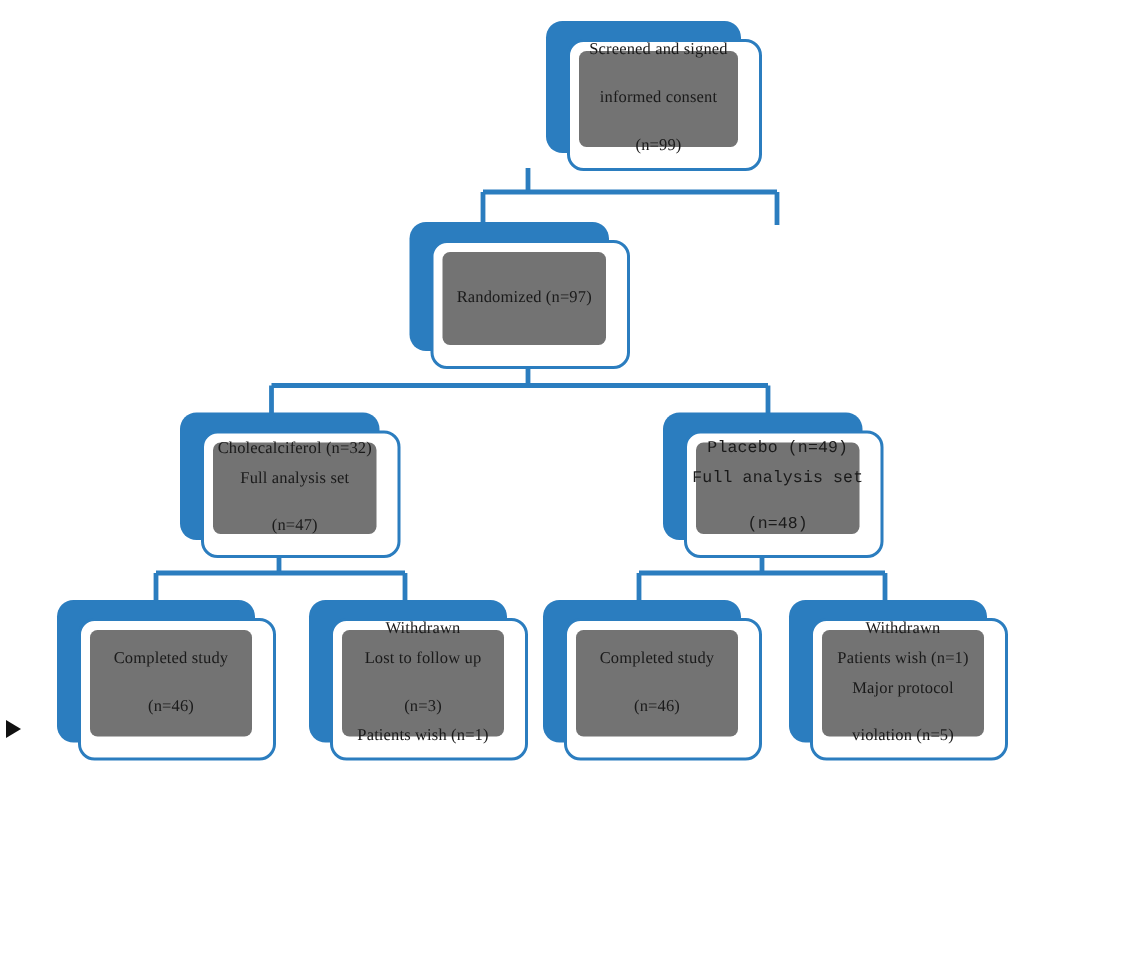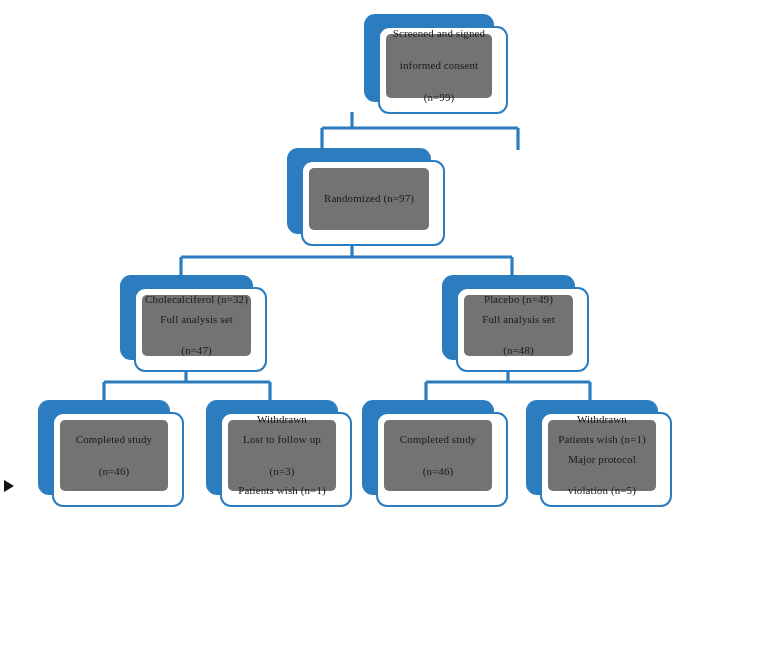--- a/index.html
+++ b/index.html
@@ -134,42 +134,42 @@
     <div class="plate"></div>
     <div class="card">
       <div class="panel">
         <div class="line">Screened and signed</div>
         <div class="line tight">informed consent</div>
         <div class="line tight">(n=99)</div>
       </div>
     </div>
   </div>
 
-  <div class="node" style="left:287px; top:148px; width:133px; height:86px;padding-left:11px;">
+  <div class="node" style="left:273px; top:148px; width:133px; height:86px;">
     <div class="plate"></div>
     <div class="card">
       <div class="panel">
         <div class="line">Randomized (n=97)</div>
       </div>
     </div>
   </div>
 
 
   <div class="node" style="left:120px; top:275px; width:133px; height:85px;">
     <div class="plate"></div>
     <div class="card">
       <div class="panel">
         <div class="line">Cholecalciferol (n=32)</div>
         <div class="line gap">Full analysis set</div>
         <div class="line tight">(n=47)</div>
       </div>
     </div>
   </div>
 
-  <div class="node" style="left:442px; top:275px; width:133px; height:85px;">
+  <div class="node" style="left:442px; top:275px; width:133px; height:85px;font-family:Liberation Mono, monospace;">
     <div class="plate"></div>
     <div class="card">
       <div class="panel">
         <div class="line">Placebo (n=49)</div>
         <div class="line gap">Full analysis set</div>
         <div class="line tight">(n=48)</div>
       </div>
     </div>
   </div>
 

